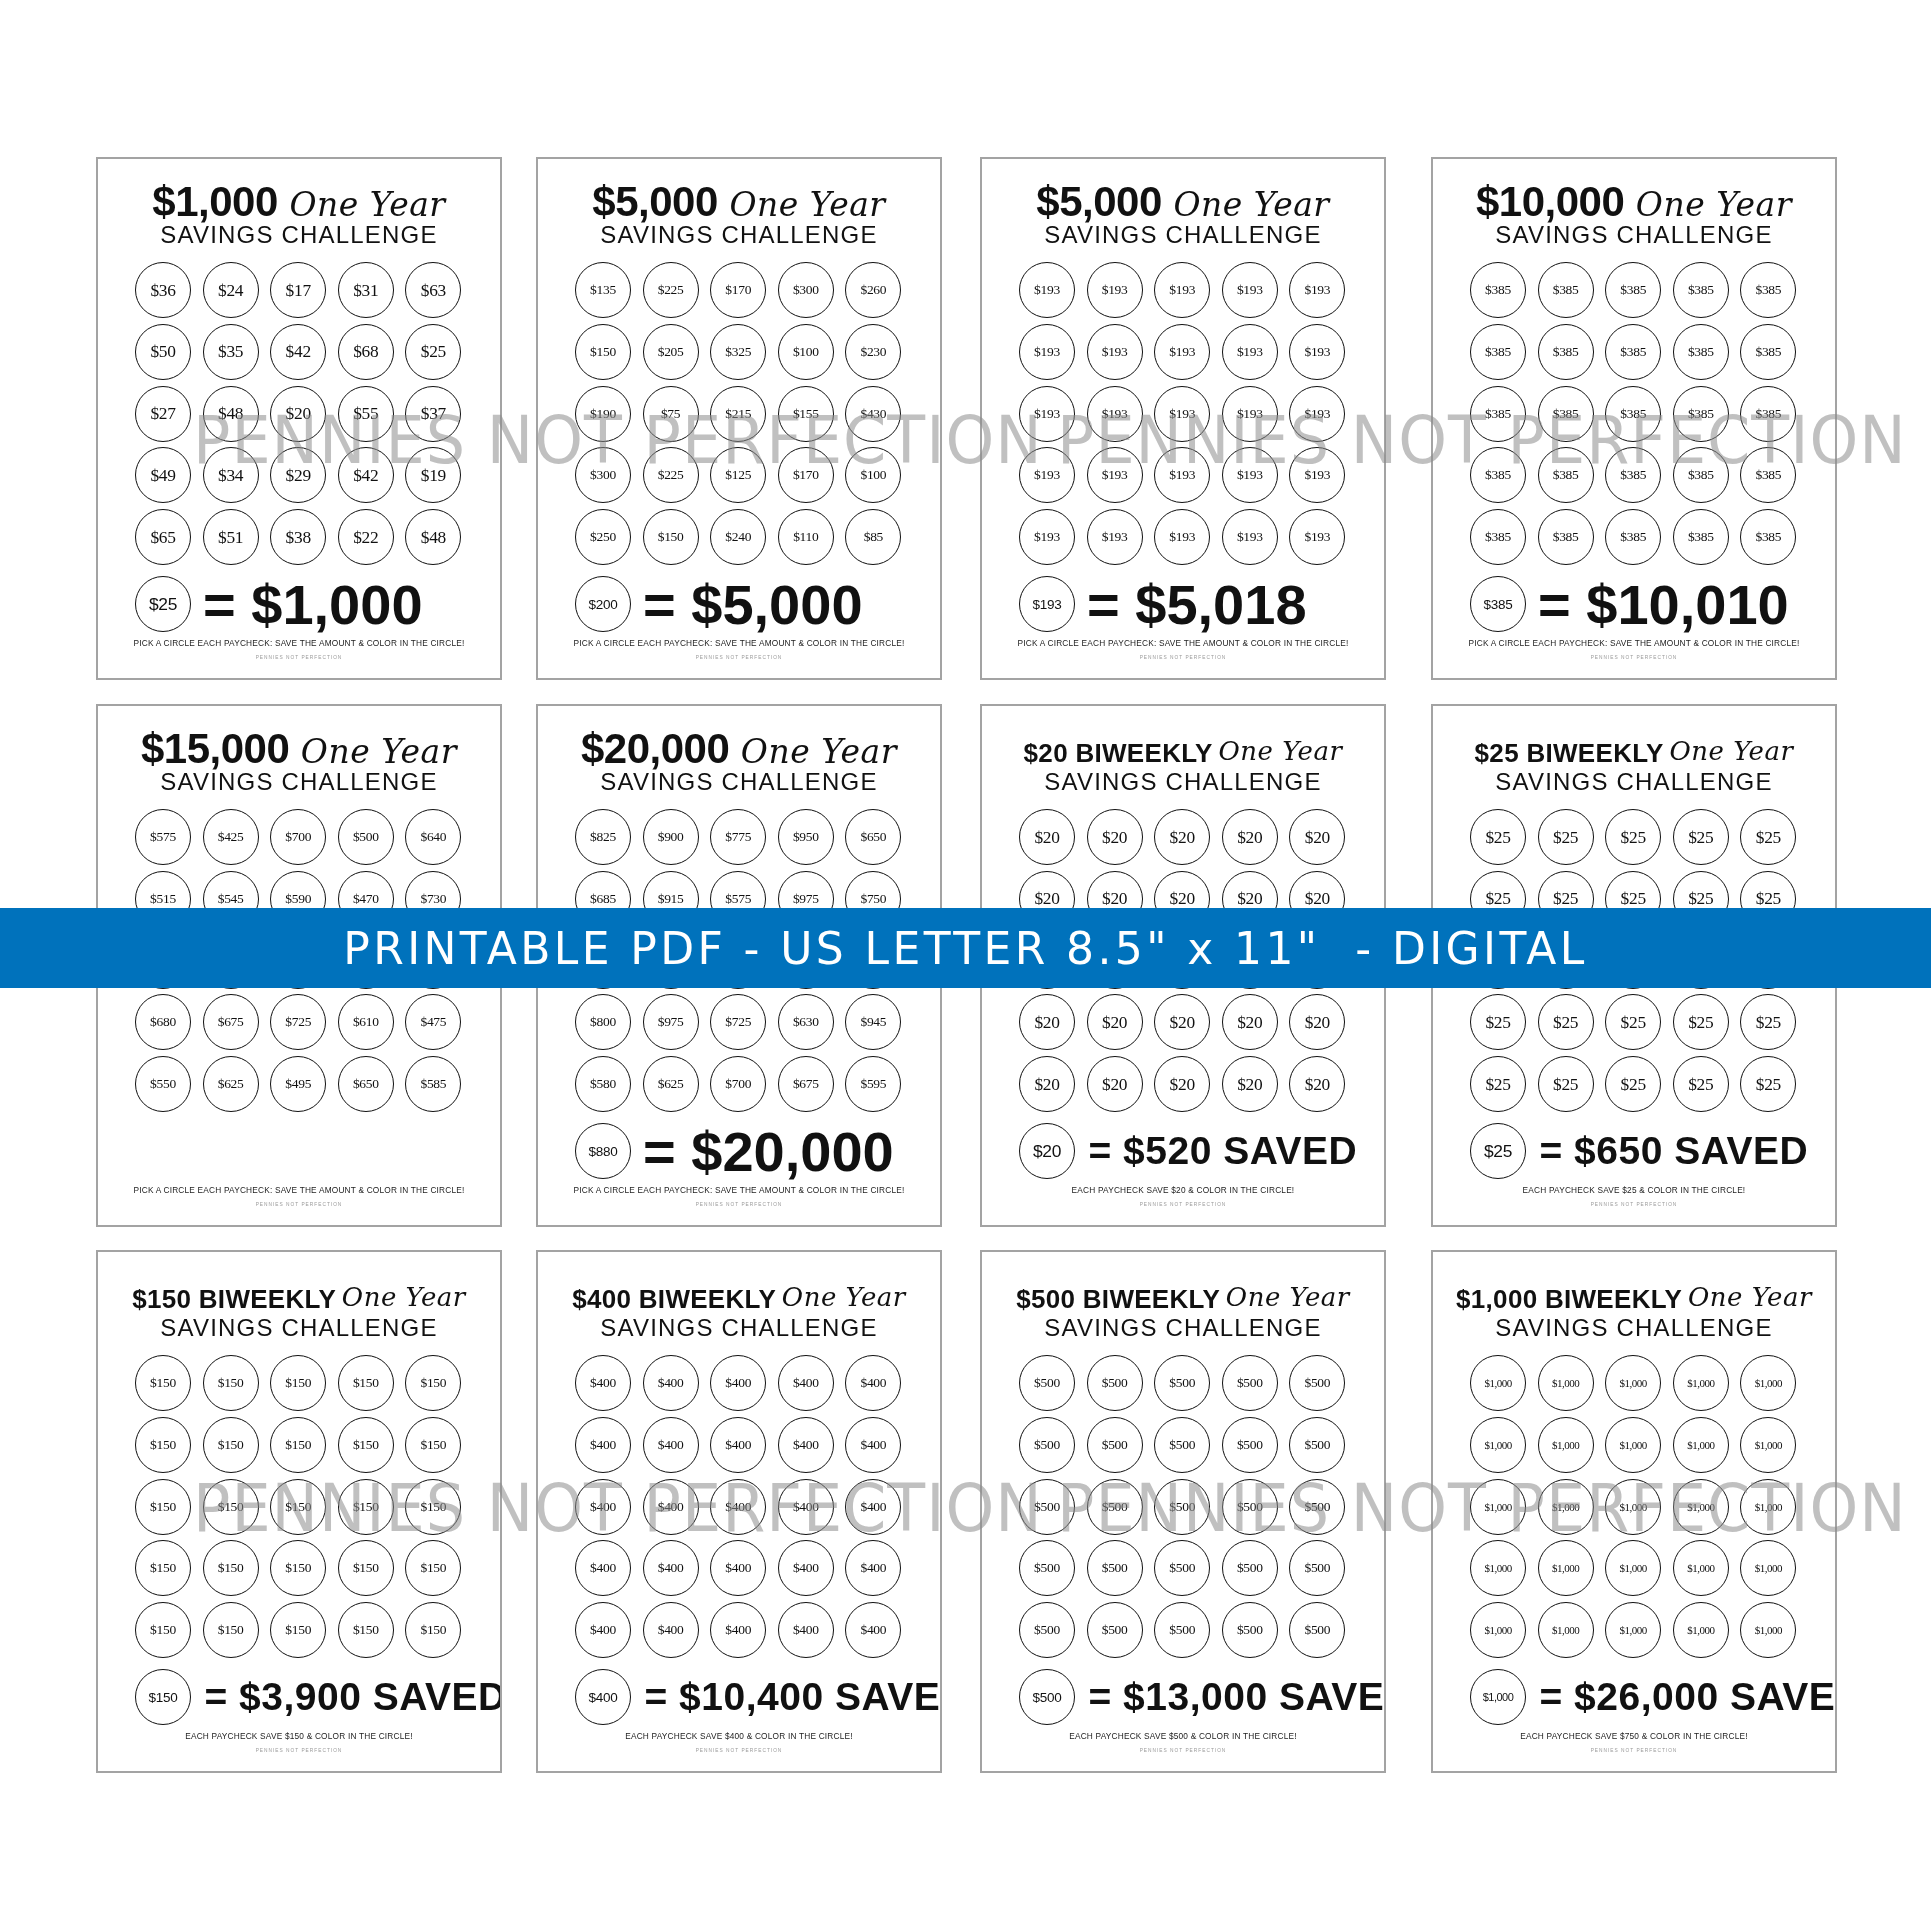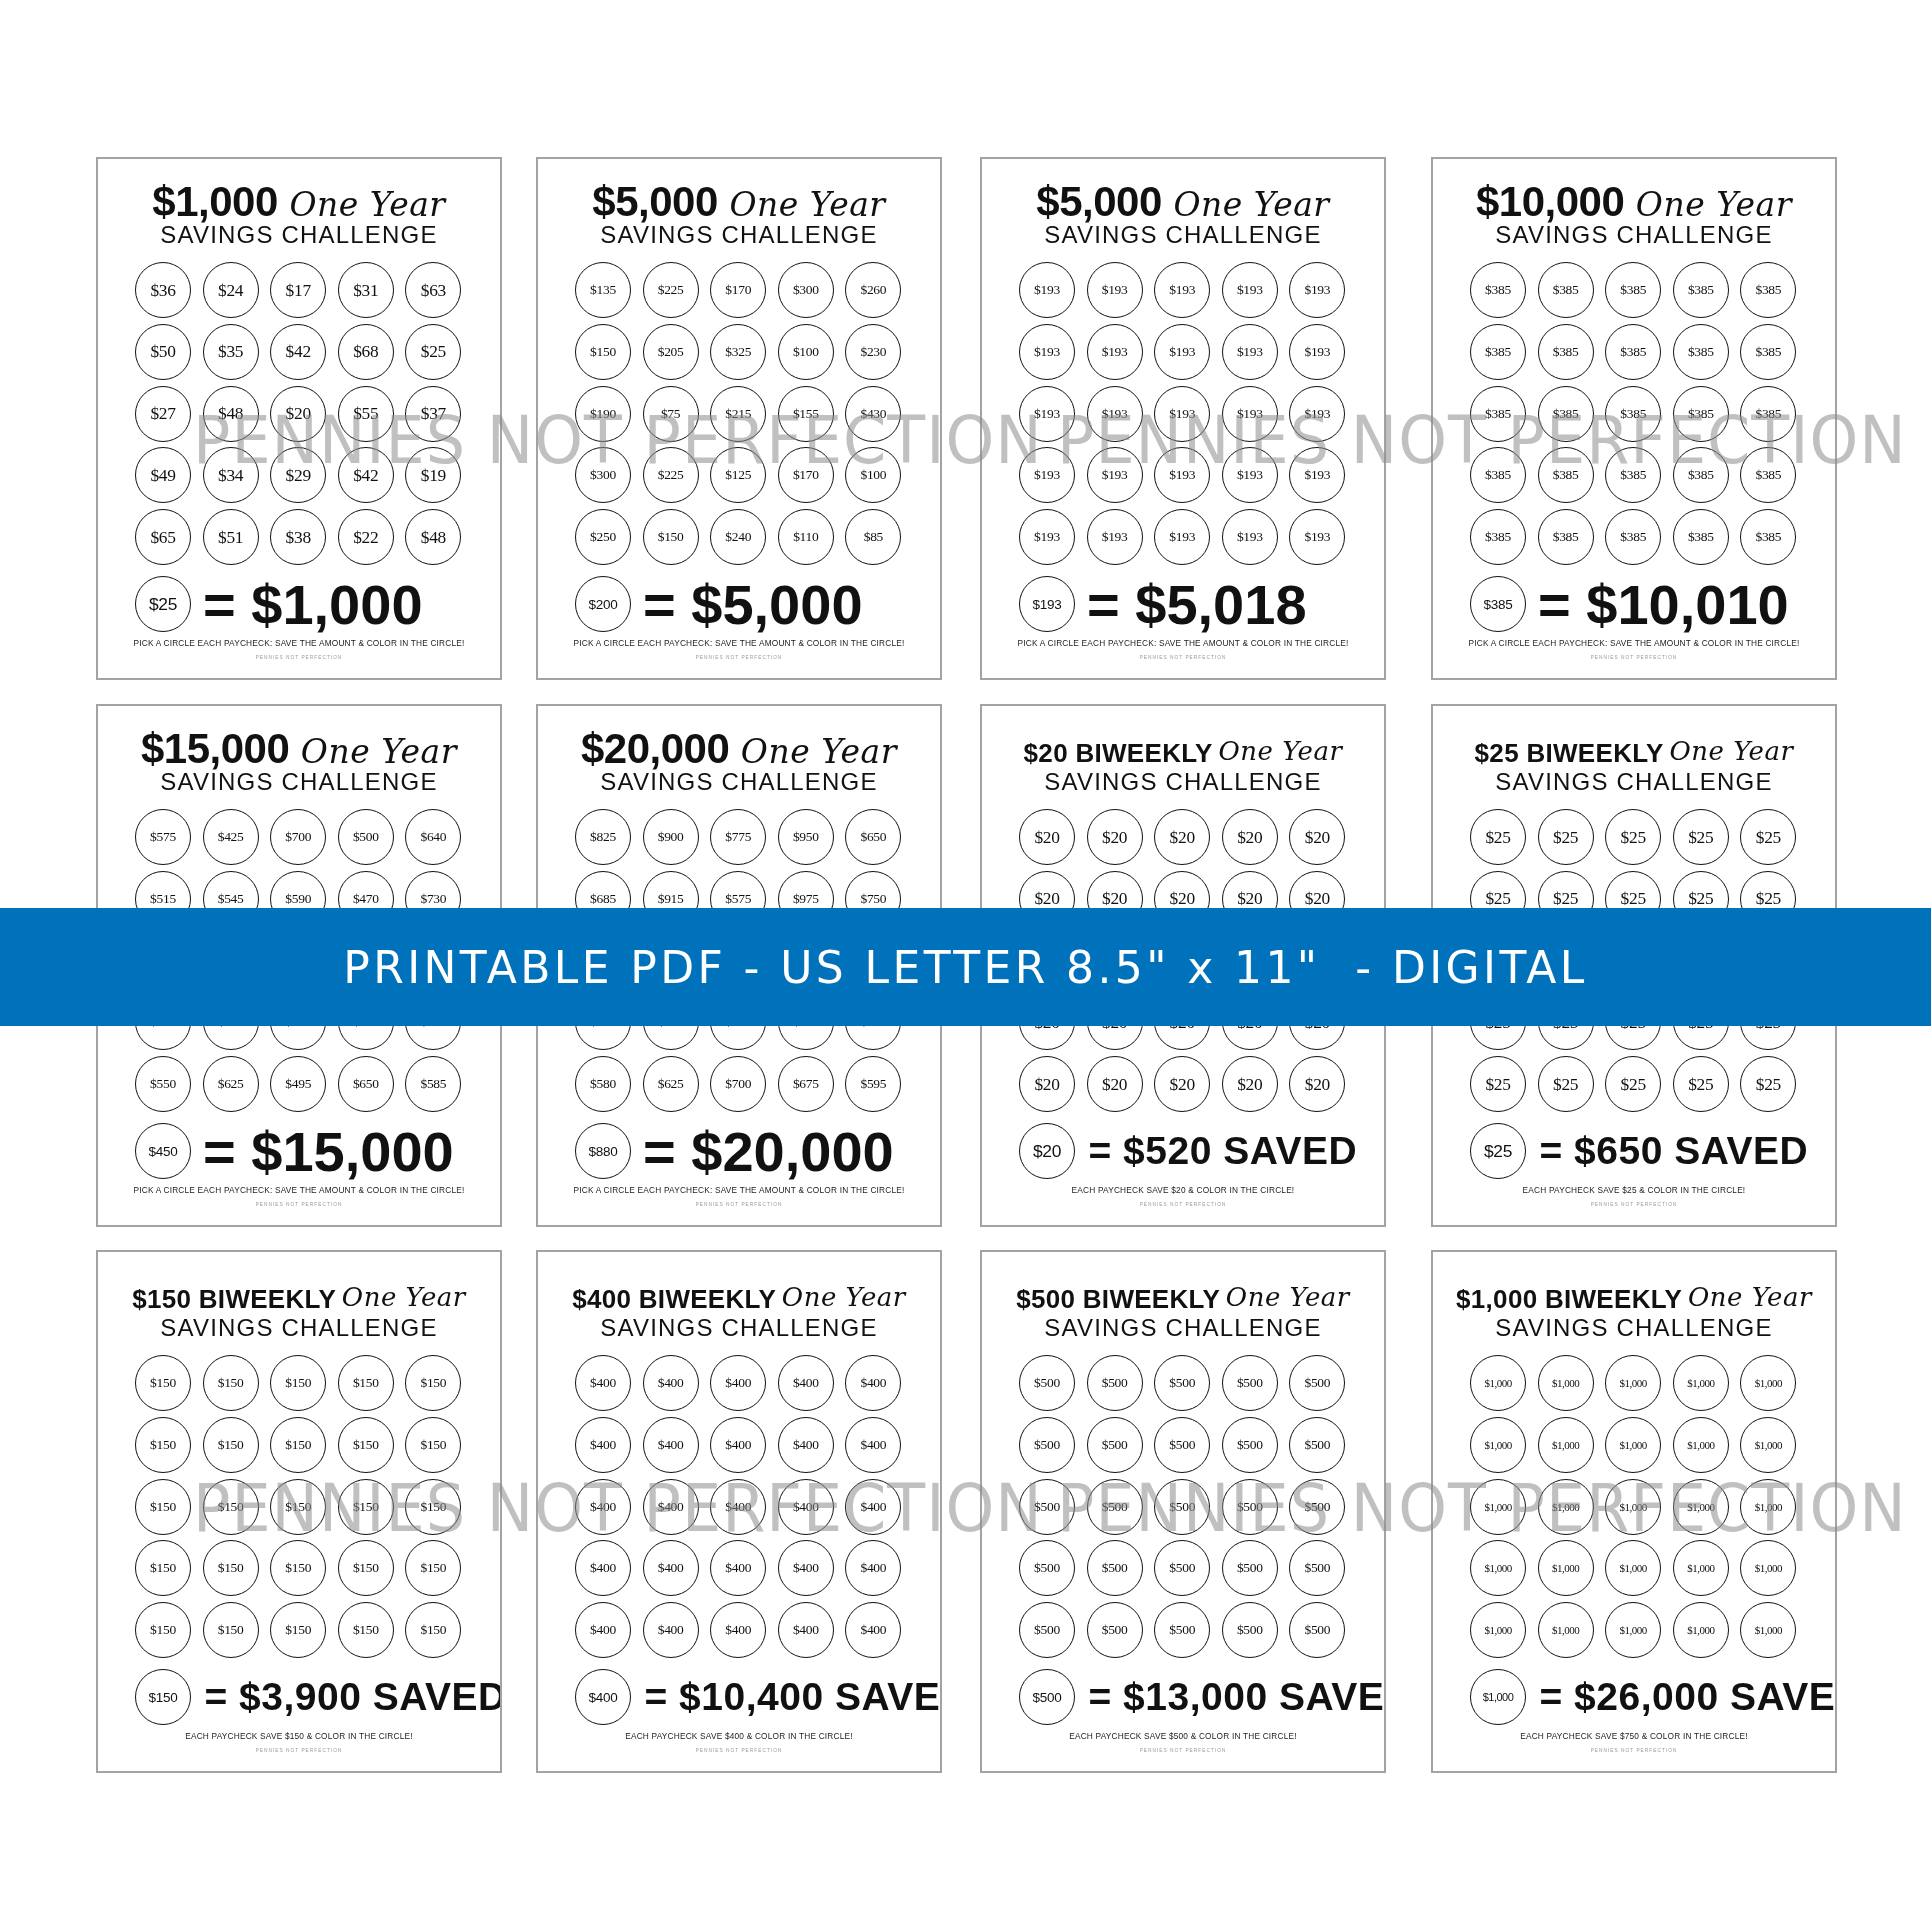--- a/index.html
+++ b/index.html
@@ -49,21 +49,21 @@
   .brand {
     position: absolute; left: 0; right: 0; top: 496px; text-align: center;
     font-size: 4.8px; letter-spacing: 1px; color: #9a9a9a;
   }
   .watermark {
     position: absolute; font-size: 62px; color: rgba(140,140,140,0.55);
     font-weight: 400; letter-spacing: 1px; white-space: nowrap; pointer-events: none;
     font-family: "DejaVu Sans", sans-serif; transform: scaleY(1.05);
   }
   .banner {
-    position: absolute; left: 0; top: 908px; width: 1931px; height: 118px;
+    position: absolute; left: 0; top: 908px; width: 1931px; height: 80px;
     background: #0072bc; display: flex; align-items: center; justify-content: center;
   }
   .banner span {
     color: #ffffff; font-size: 44px; letter-spacing: 3.4px; white-space: pre;
     font-family: "DejaVu Sans", sans-serif; font-weight: 400;
   }
 </style>
 </head>
 <body>
 
@@ -254,24 +254,20 @@
         <div class="coin">$675</div>
         <div class="coin">$725</div>
         <div class="coin">$610</div>
         <div class="coin">$475</div>
         <div class="coin">$550</div>
         <div class="coin">$625</div>
         <div class="coin">$495</div>
         <div class="coin">$650</div>
         <div class="coin">$585</div>
       </div>
-      <div class="total-row">
-        <div class="coin">$450</div>
-        <div class="total">= $15,000</div>
-      </div>
       <div class="instr">PICK A CIRCLE EACH PAYCHECK: SAVE THE AMOUNT &amp; COLOR IN THE CIRCLE!</div>
       <div class="brand">PENNIES NOT PERFECTION</div>
     </div>
     <div class="card" style="left: 536px; top: 704px;">
       <div class="title">
         <span class="amt">$20,000</span>
         <span class="script">One Year</span>
       </div>
       <div class="subtitle">SAVINGS CHALLENGE</div>
       <div class="grid">

